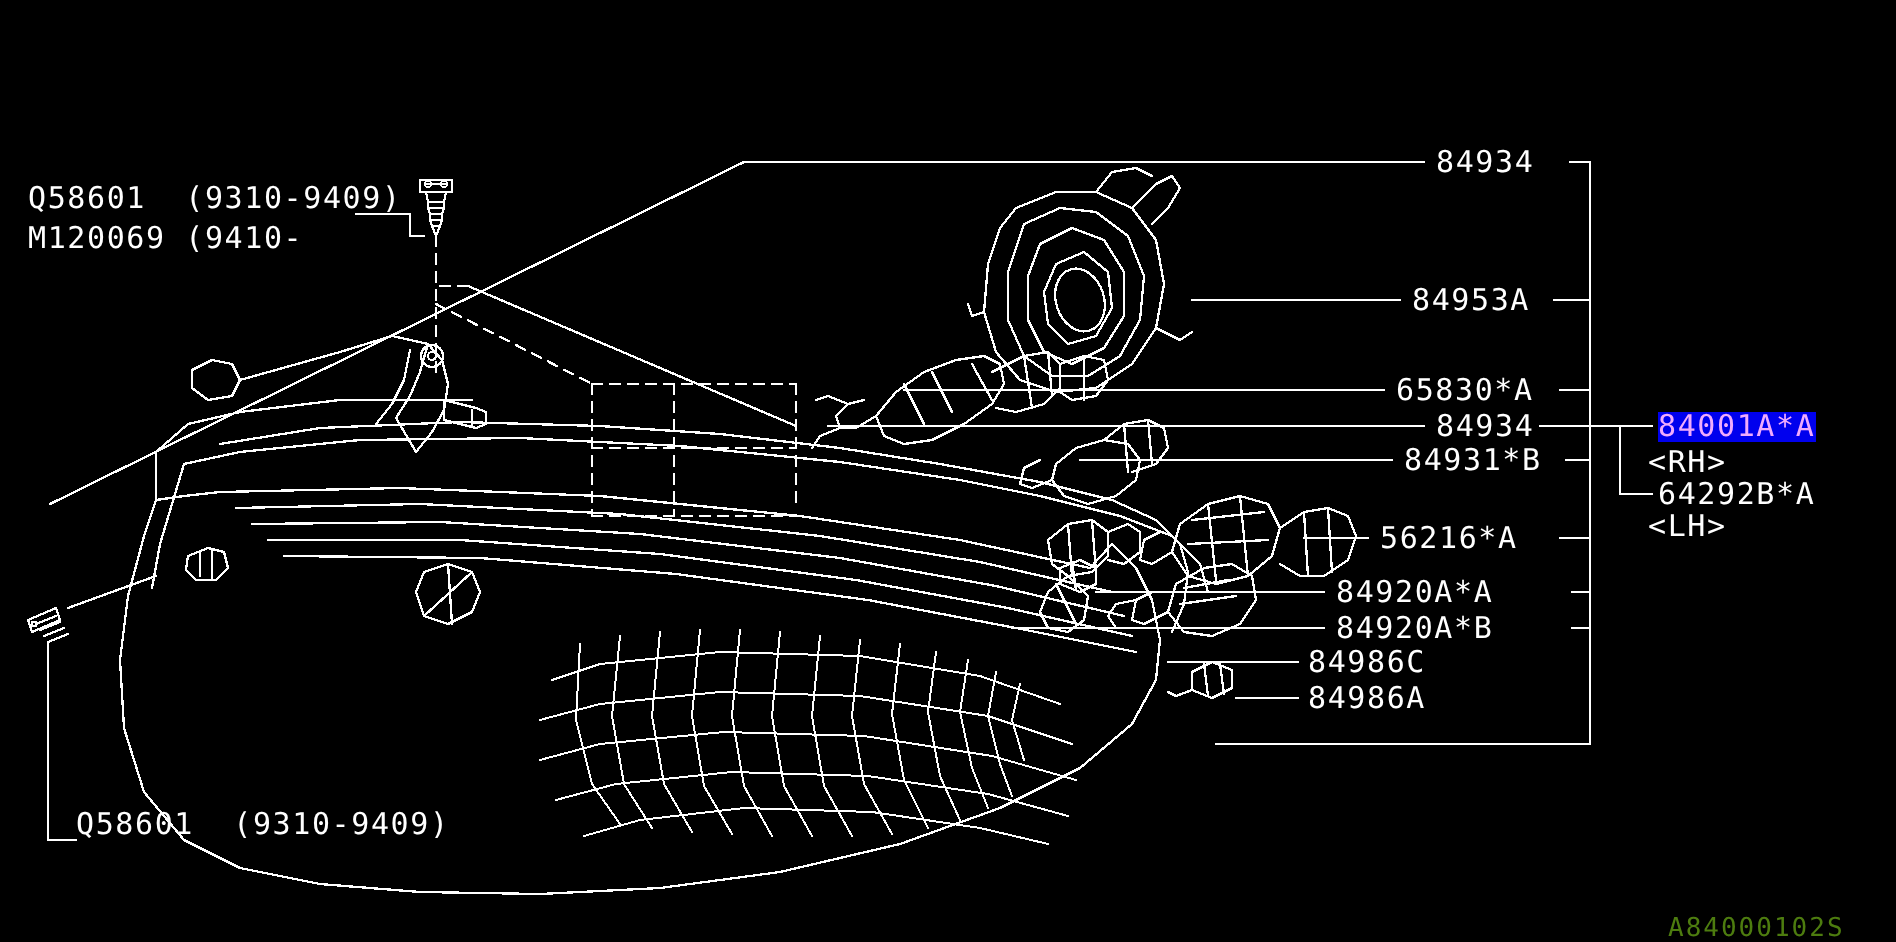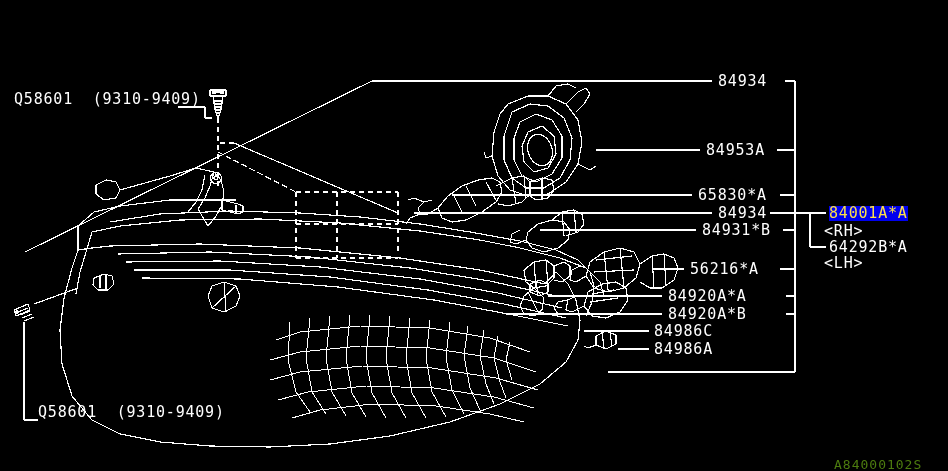--- a/index.html
+++ b/index.html
@@ -20,21 +20,21 @@
     position:absolute;
     font-size:15px;
     line-height:15px;
     letter-spacing:0.8px;
     color:#ffffff;
     white-space:pre;
     font-family:"DejaVu Sans Mono","Liberation Mono",monospace;
   }
   .lbl.hl{
     background:#0000ee;
-    color:#fde047;
+    color:#f0abfc;
   }
   .wm{
     position:absolute;
     font-size:13px;
     letter-spacing:1px;
     color:#4d7c0f;
     white-space:pre;
   }
 </style>
 </head>
@@ -284,20 +284,21 @@
         <path d="M795 213 L810 213"></path>
         <path d="M810 213 L810 247"></path>
         <path d="M810 213 L826 213"></path>
         <path d="M810 247 L826 247"></path>
       </g>
 
     </g>
   </svg>
 
   <div class="lbl" style="left:14px;top:92px;">Q58601  (9310-9409)</div>
+  <div class="lbl" style="left:14px;top:112px;">M120069 (9410-</div>
 
   <div class="lbl" style="left:718px;top:74px;">84934</div>
 
   <div class="lbl" style="left:706px;top:143px;">84953A</div>
 
   <div class="lbl" style="left:698px;top:188px;">65830*A</div>
 
   <div class="lbl" style="left:718px;top:206px;">84934</div>
 
   <div class="lbl" style="left:702px;top:223px;">84931*B</div>

